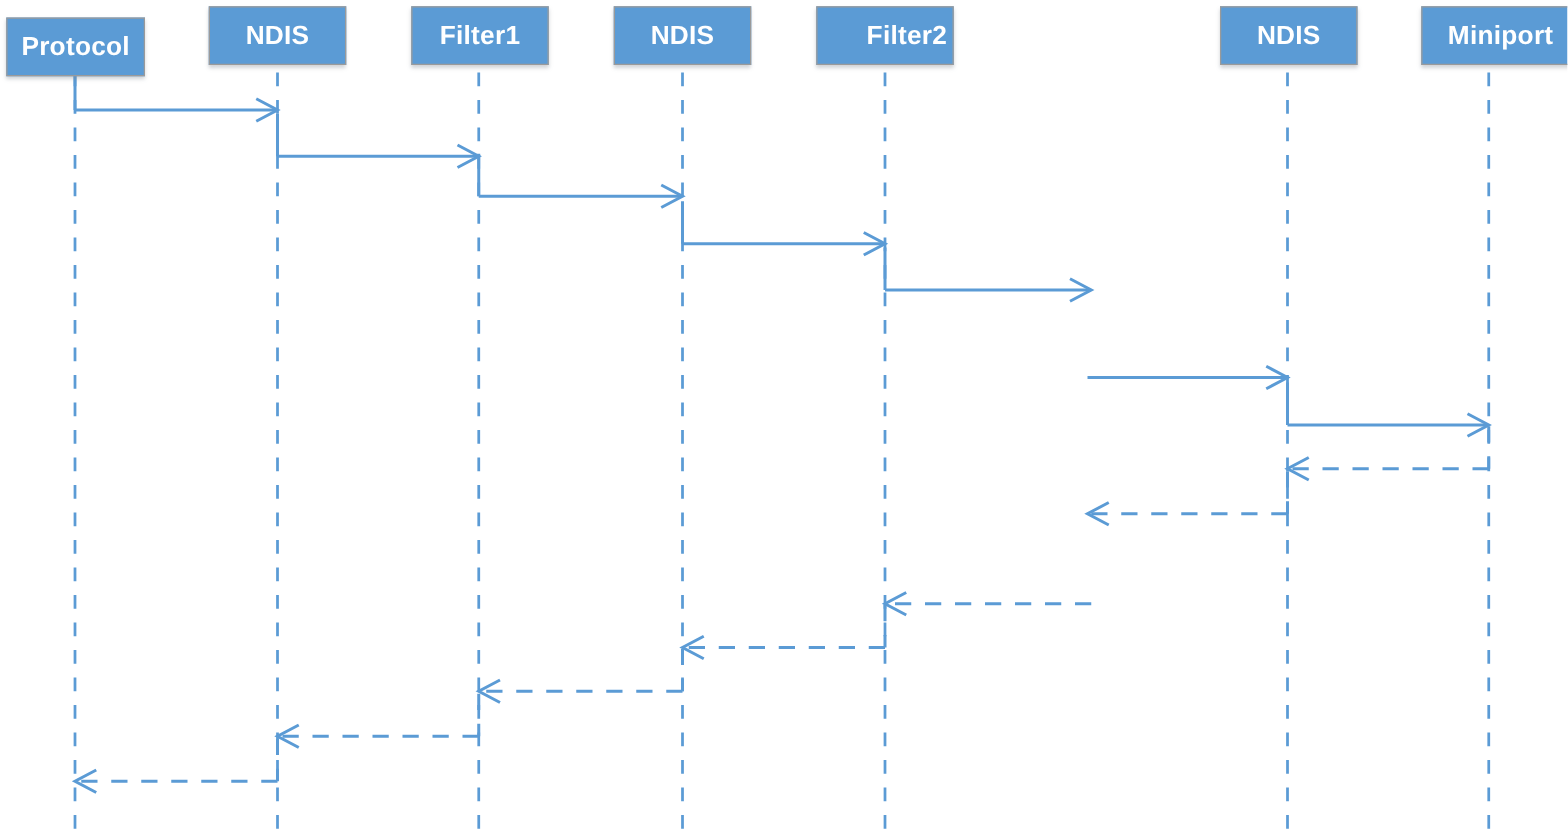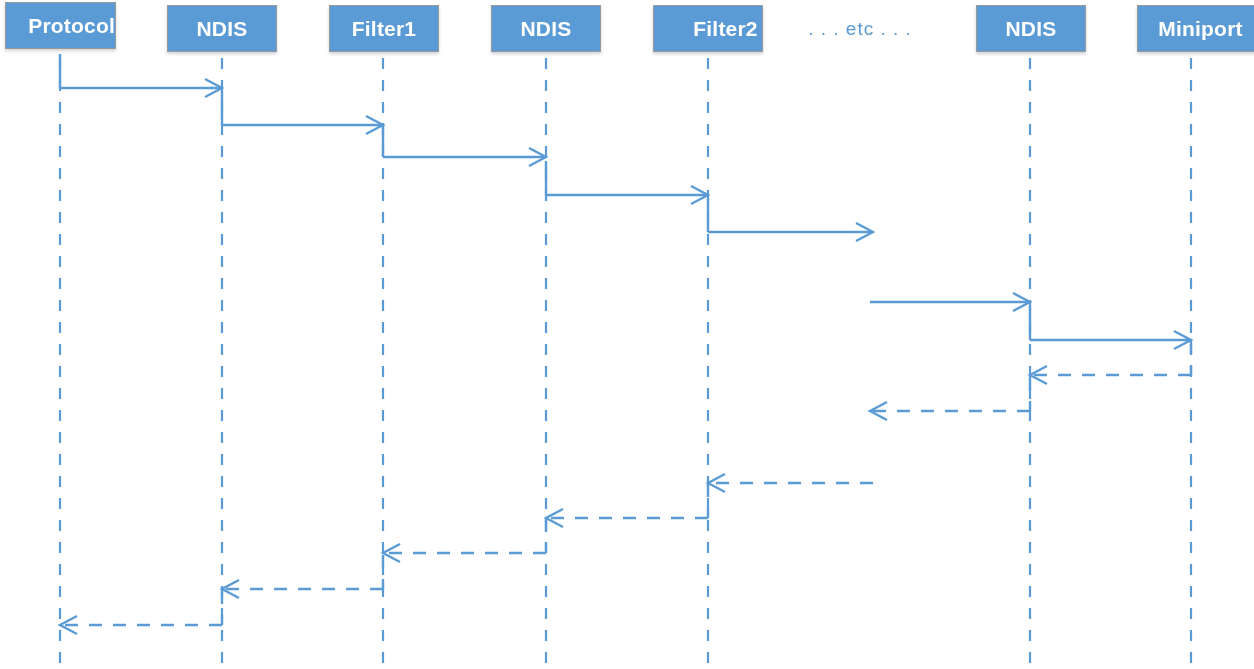--- a/index.html
+++ b/index.html
@@ -139,21 +139,21 @@
         </g>
         <g>
           <line x1="222" x2="222" y1="591" y2="625" stroke="#5b9bd5" stroke-width="2.4" stroke-dasharray="13 11"></line>
           <line x1="222" x2="61" y1="625" y2="625" stroke="#5b9bd5" stroke-width="2.4" stroke-dasharray="13 11"></line>
           <path d="M 77 616 L 60 625 L 77 634" fill="none" stroke="#5b9bd5" stroke-width="2.4" stroke-linecap="butt" stroke-linejoin="miter"></path>
         </g>
       </g>
   </svg>
 
   <div id="participants-layer">
-      <div class="participant-box" style="left: 5px; top: 2px; width: 111px; height: 47px; justify-content: flex-end;">
+      <div class="participant-box" style="left: 5px; top: 14px; width: 111px; height: 47px;">
         <span class="participant-label">Protocol</span>
       </div>
       <div class="participant-box" style="left: 167px; top: 5px; width: 110px; height: 47px;">
         <span class="participant-label">NDIS</span>
       </div>
       <div class="participant-box" style="left: 329px; top: 5px; width: 110px; height: 47px;">
         <span class="participant-label">Filter1</span>
       </div>
       <div class="participant-box" style="left: 491px; top: 5px; width: 110px; height: 47px;">
         <span class="participant-label">NDIS</span>
@@ -162,15 +162,14 @@
         <span class="participant-label">Filter2</span>
       </div>
       <div class="participant-box" style="left: 976px; top: 5px; width: 110px; height: 47px;">
         <span class="participant-label">NDIS</span>
       </div>
       <div class="participant-box" style="left: 1137px; top: 5px; width: 127px; height: 47px;">
         <span class="participant-label">Miniport</span>
       </div>
     </div>
 
-  <div class="etc-label" id="etc-label" style="left: 790px; top: 15px; width: 140px; height: 28px;">. . . etc . . .</div>
 
 </div>
 
 </body></html>

